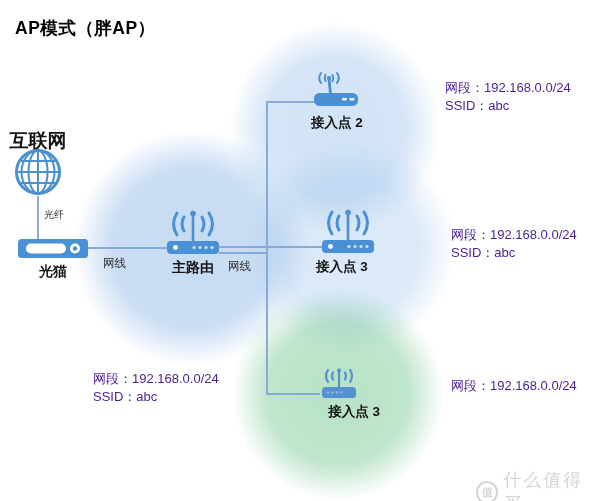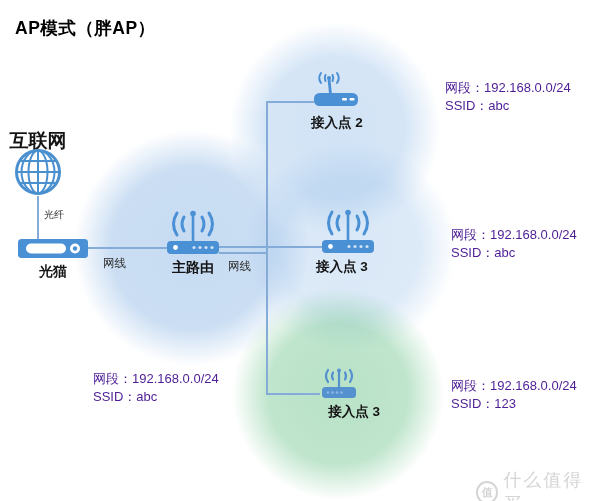--- a/index.html
+++ b/index.html
@@ -156,21 +156,20 @@
   <div class="info" style="left:445px;top:79px;">
     <div>网段：192.168.0.0/24</div>
     <div>SSID：abc</div>
   </div>
   <div class="info" style="left:451px;top:226px;">
     <div>网段：192.168.0.0/24</div>
     <div>SSID：abc</div>
   </div>
   <div class="info" style="left:451px;top:377px;">
     <div>网段：192.168.0.0/24</div>
-    <div>SSID：123</div>
   </div>
   <div class="info" style="left:93px;top:370px;">
     <div>网段：192.168.0.0/24</div>
     <div>SSID：abc</div>
   </div>
 
   <div id="watermark">
     <span class="wm-logo">值</span>
     <span class="wm-text">什么值得买</span>
   </div>

